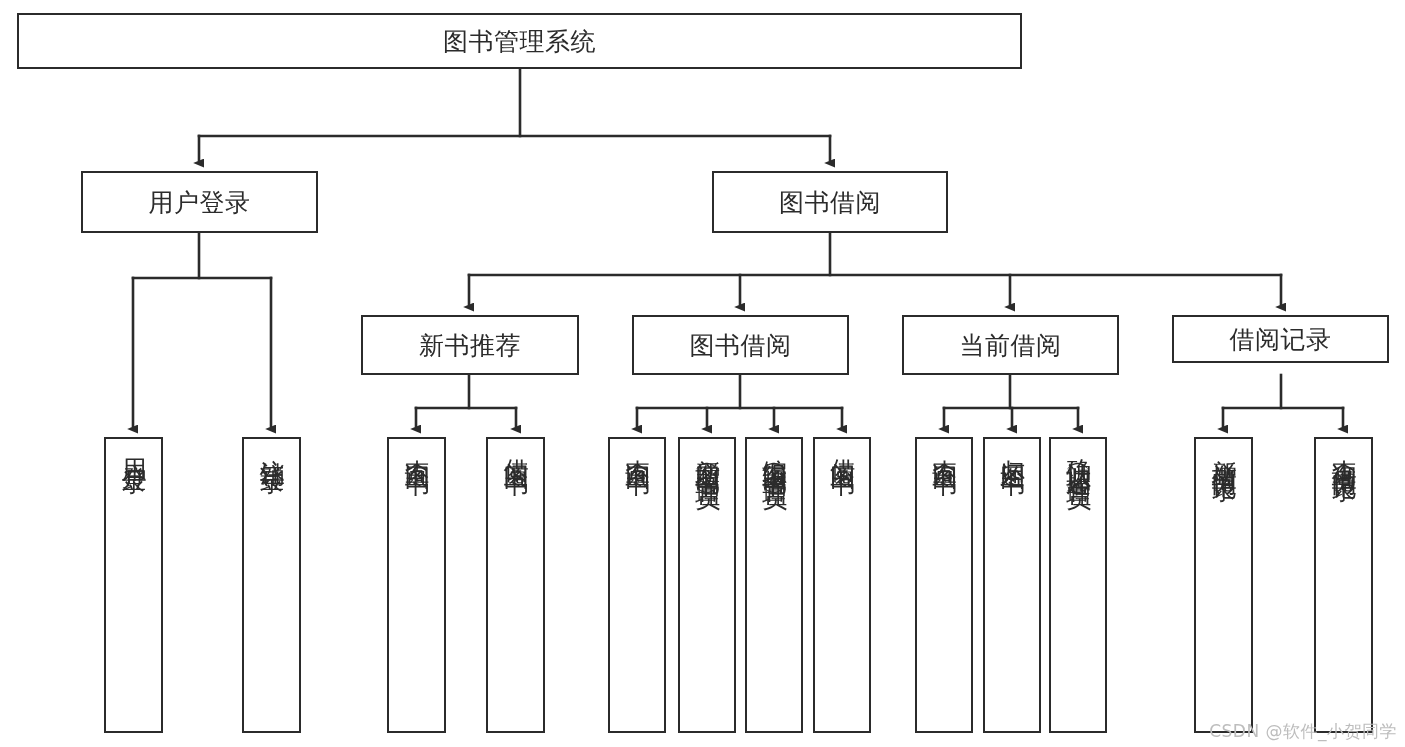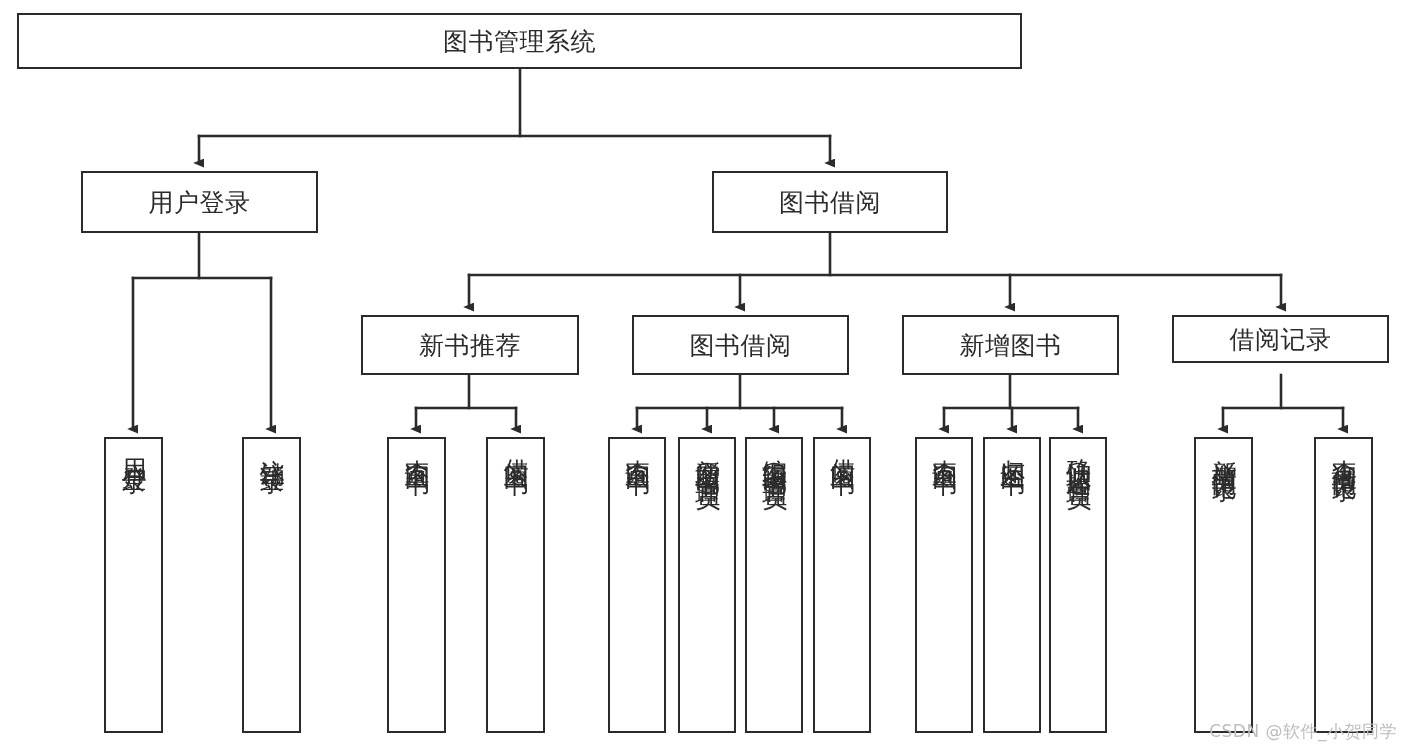--- a/index.html
+++ b/index.html
@@ -138,21 +138,21 @@
     <span class="node-label">图书借阅</span>
   </div>
 
   <div class="node horiz" style="left:361px; top:315px; width:218px; height:60px;">
     <span class="node-label">新书推荐</span>
   </div>
   <div class="node horiz" style="left:632px; top:315px; width:217px; height:60px;">
     <span class="node-label">图书借阅</span>
   </div>
   <div class="node horiz" style="left:902px; top:315px; width:217px; height:60px;">
-    <span class="node-label">新增图书</span>
+    <span class="node-label">当前借阅</span>
   </div>
   <div class="node horiz" style="left:1172px; top:315px; width:217px; height:48px;">
     <span class="node-label">借阅记录</span>
   </div>
 
   <div class="node vert" style="left:104px; top:437px; width:59px; height:296px;">
     <span class="node-label">用户登录</span>
   </div>
   <div class="node vert" style="left:242px; top:437px; width:59px; height:296px;">
     <span class="node-label">注销登录</span>

